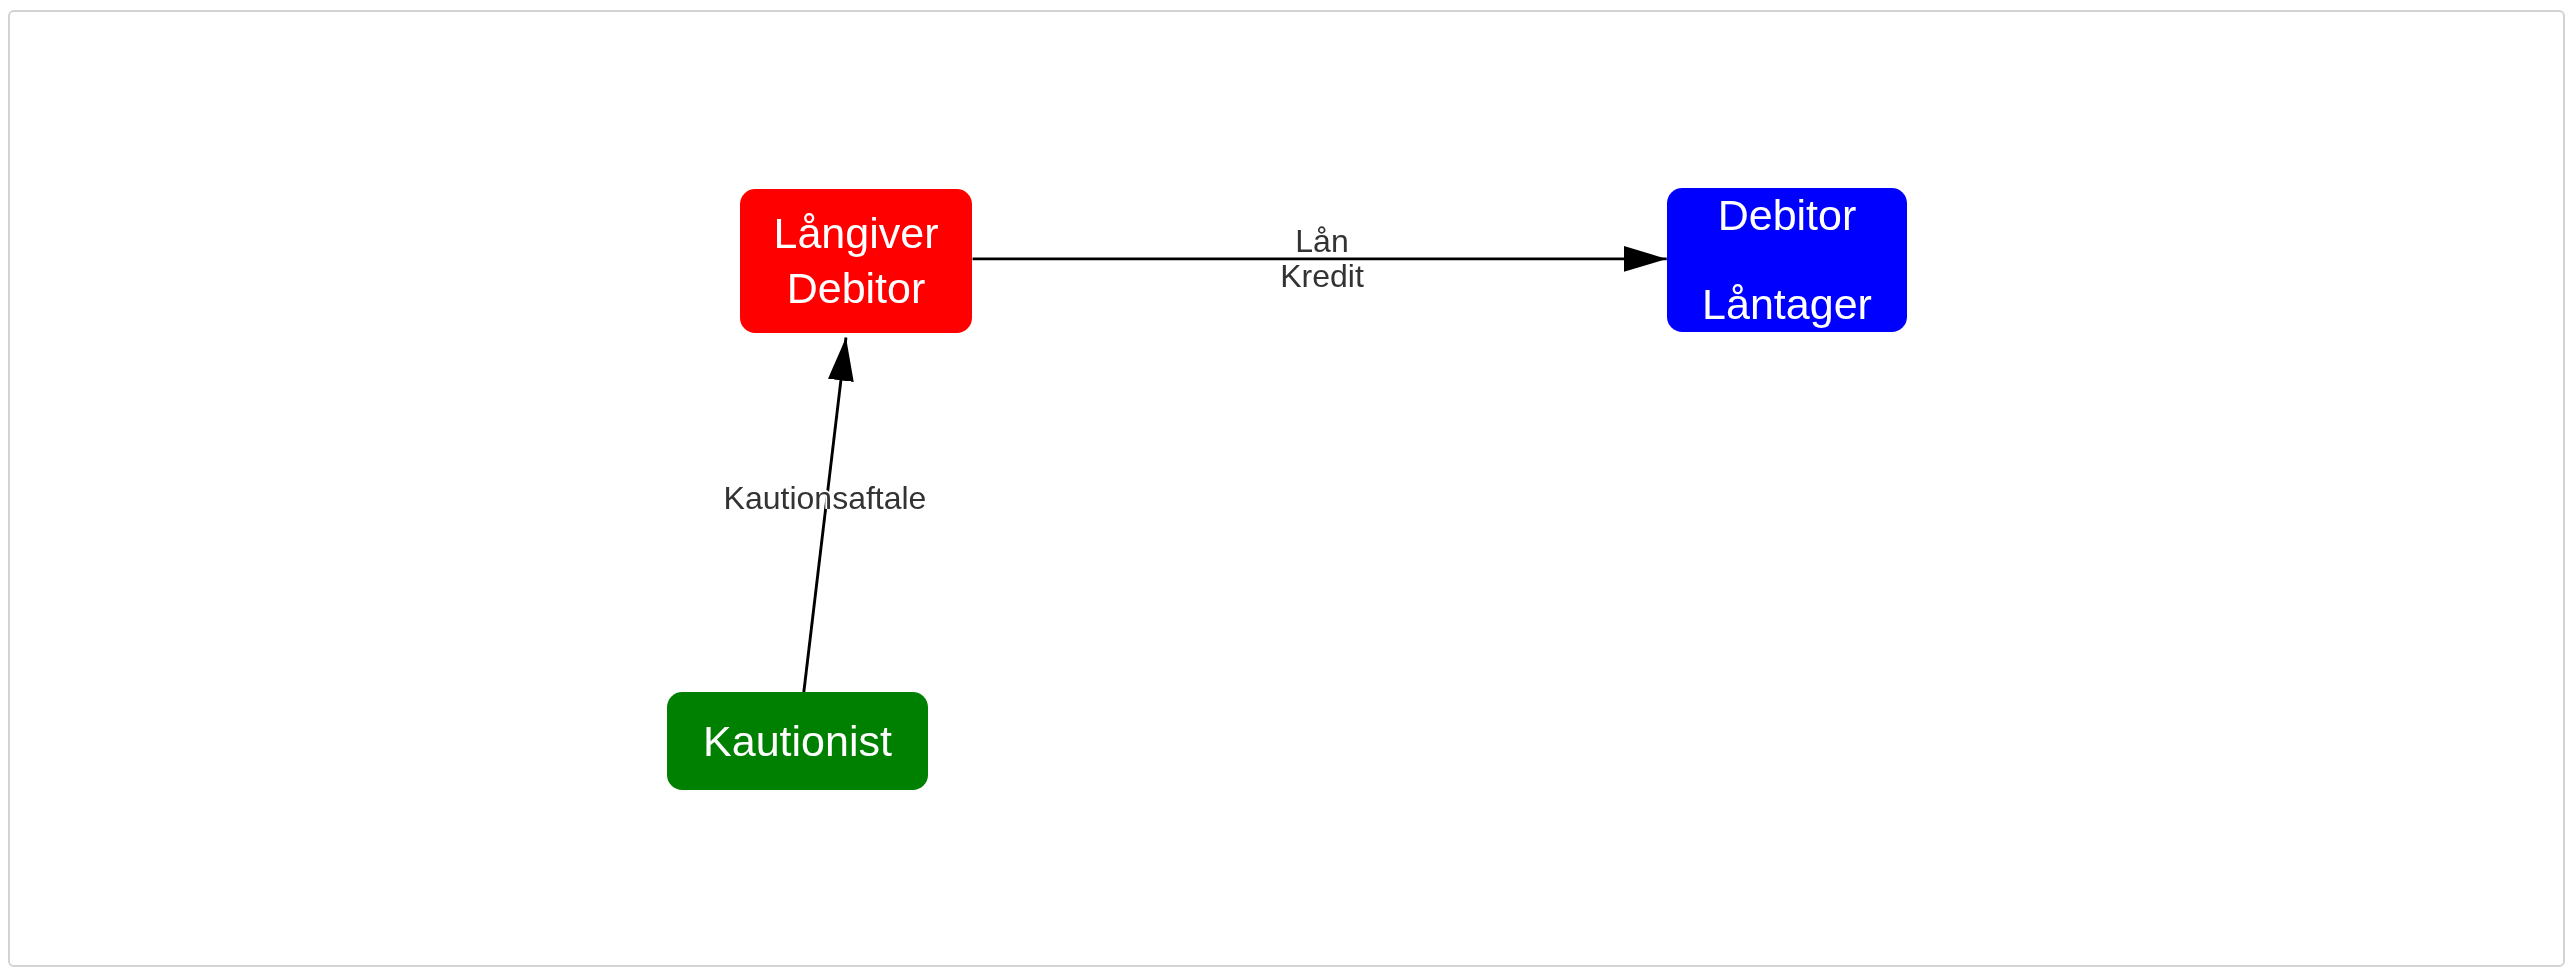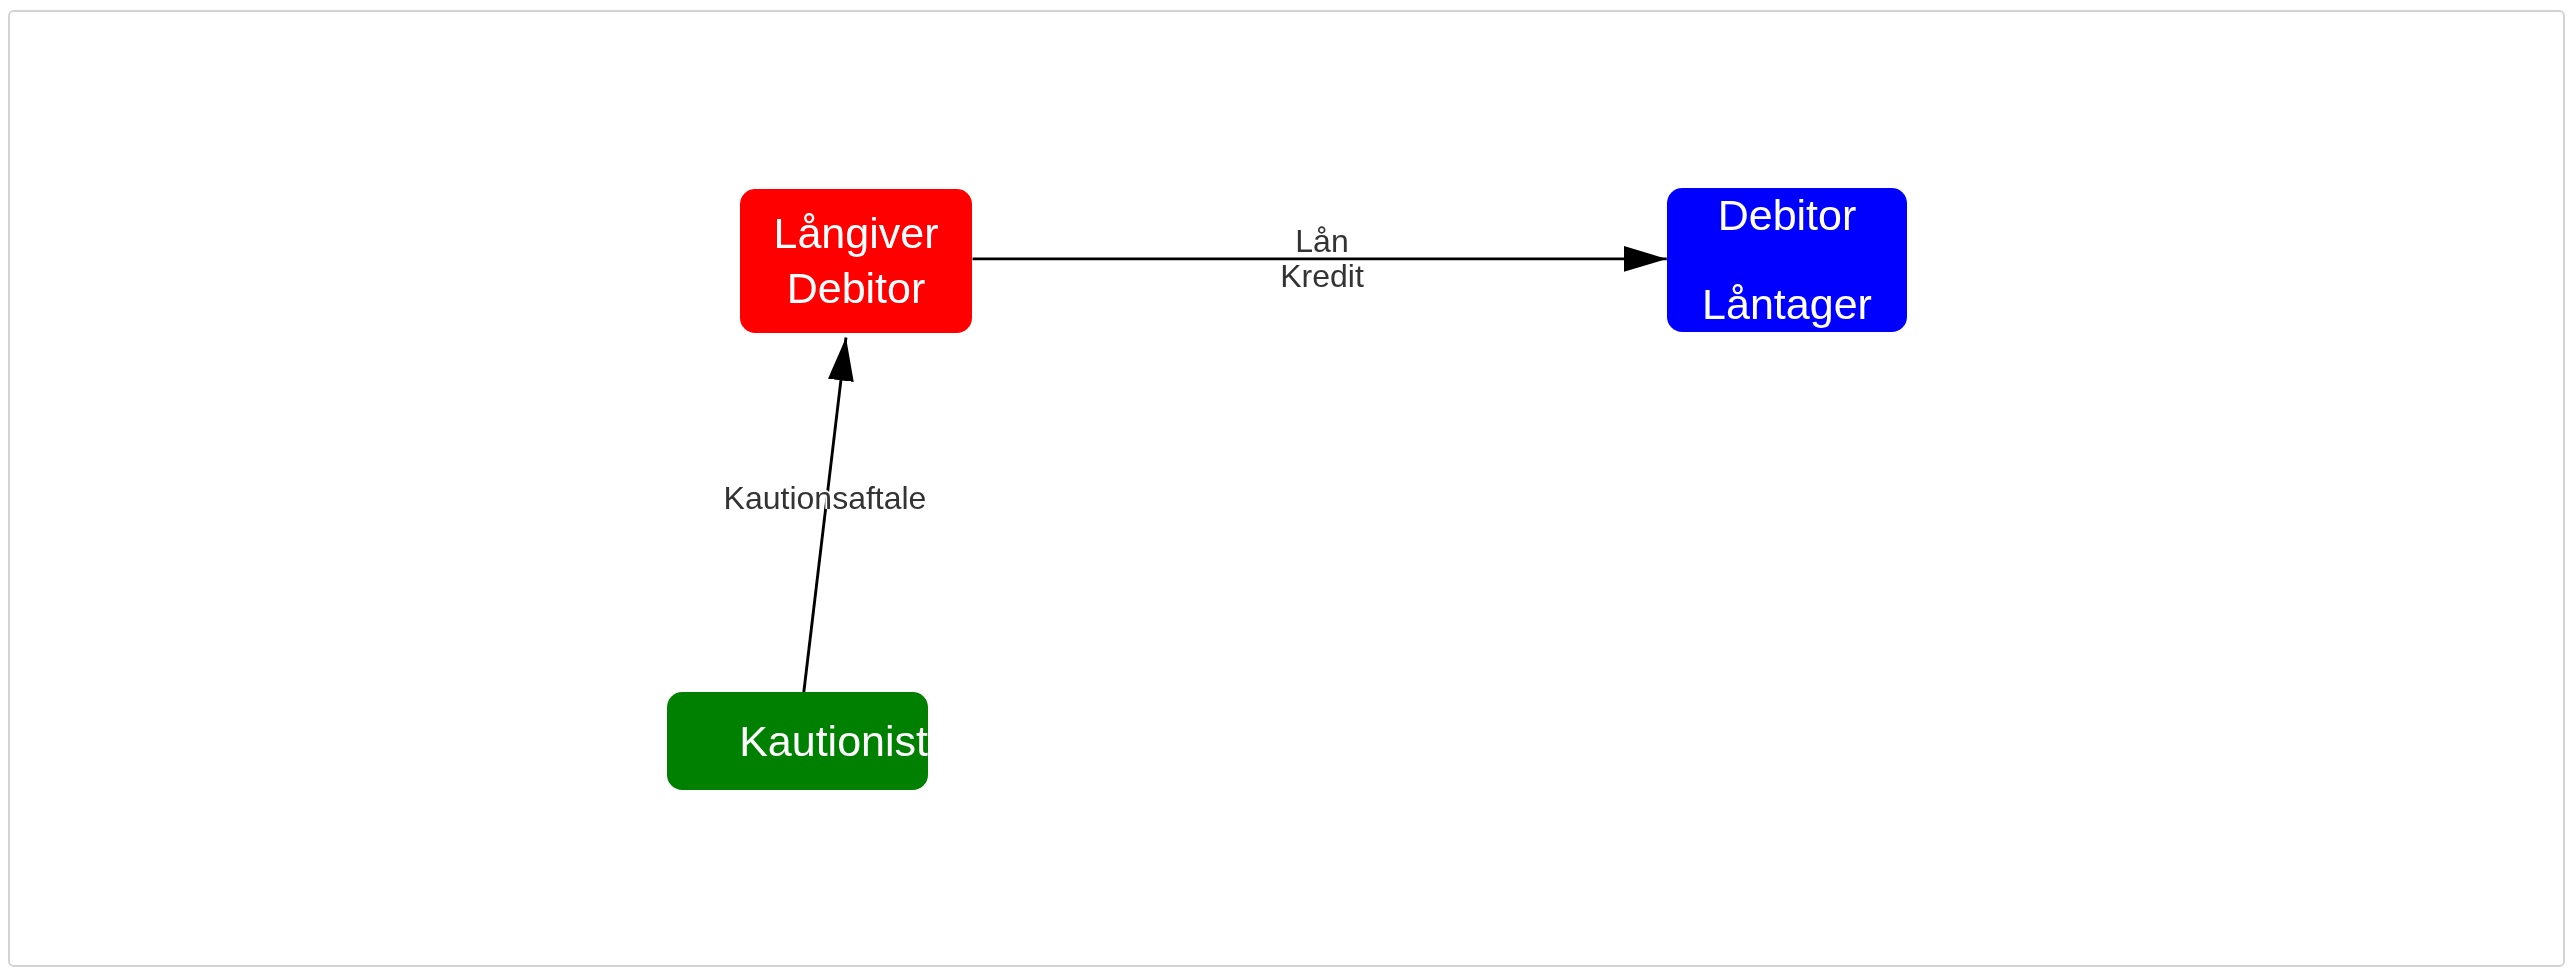--- a/index.html
+++ b/index.html
@@ -94,21 +94,21 @@
   <div class="node" id="node-langiver" style="background-color: rgb(255, 0, 0); color: rgb(255, 255, 255);">
     <div class="node-line">Långiver</div>
     <div class="node-line">Debitor</div>
   </div>
 
   <div class="node" id="node-debitor" style="background-color: rgb(0, 0, 255); color: rgb(255, 255, 255); justify-content: space-between;">
     <div class="node-line">Debitor</div>
     <div class="node-line">Låntager</div>
   </div>
 
-  <div class="node" id="node-kautionist" style="background-color: rgb(0, 128, 0); color: rgb(255, 255, 255); align-items: flex-end;">
+  <div class="node" id="node-kautionist" style="background-color: rgb(0, 128, 0); color: rgb(255, 255, 255);">
     <div class="node-line">Kautionist</div>
   </div>
 
   <div class="edge-label" id="label-lan-kredit" style="color: rgb(51, 51, 51);">
     <div>Lån</div>
     <div>Kredit</div>
   </div>
 
   <div class="edge-label" id="label-kautionsaftale" style="color: rgb(51, 51, 51);">
     <div>Kautionsaftale</div>

